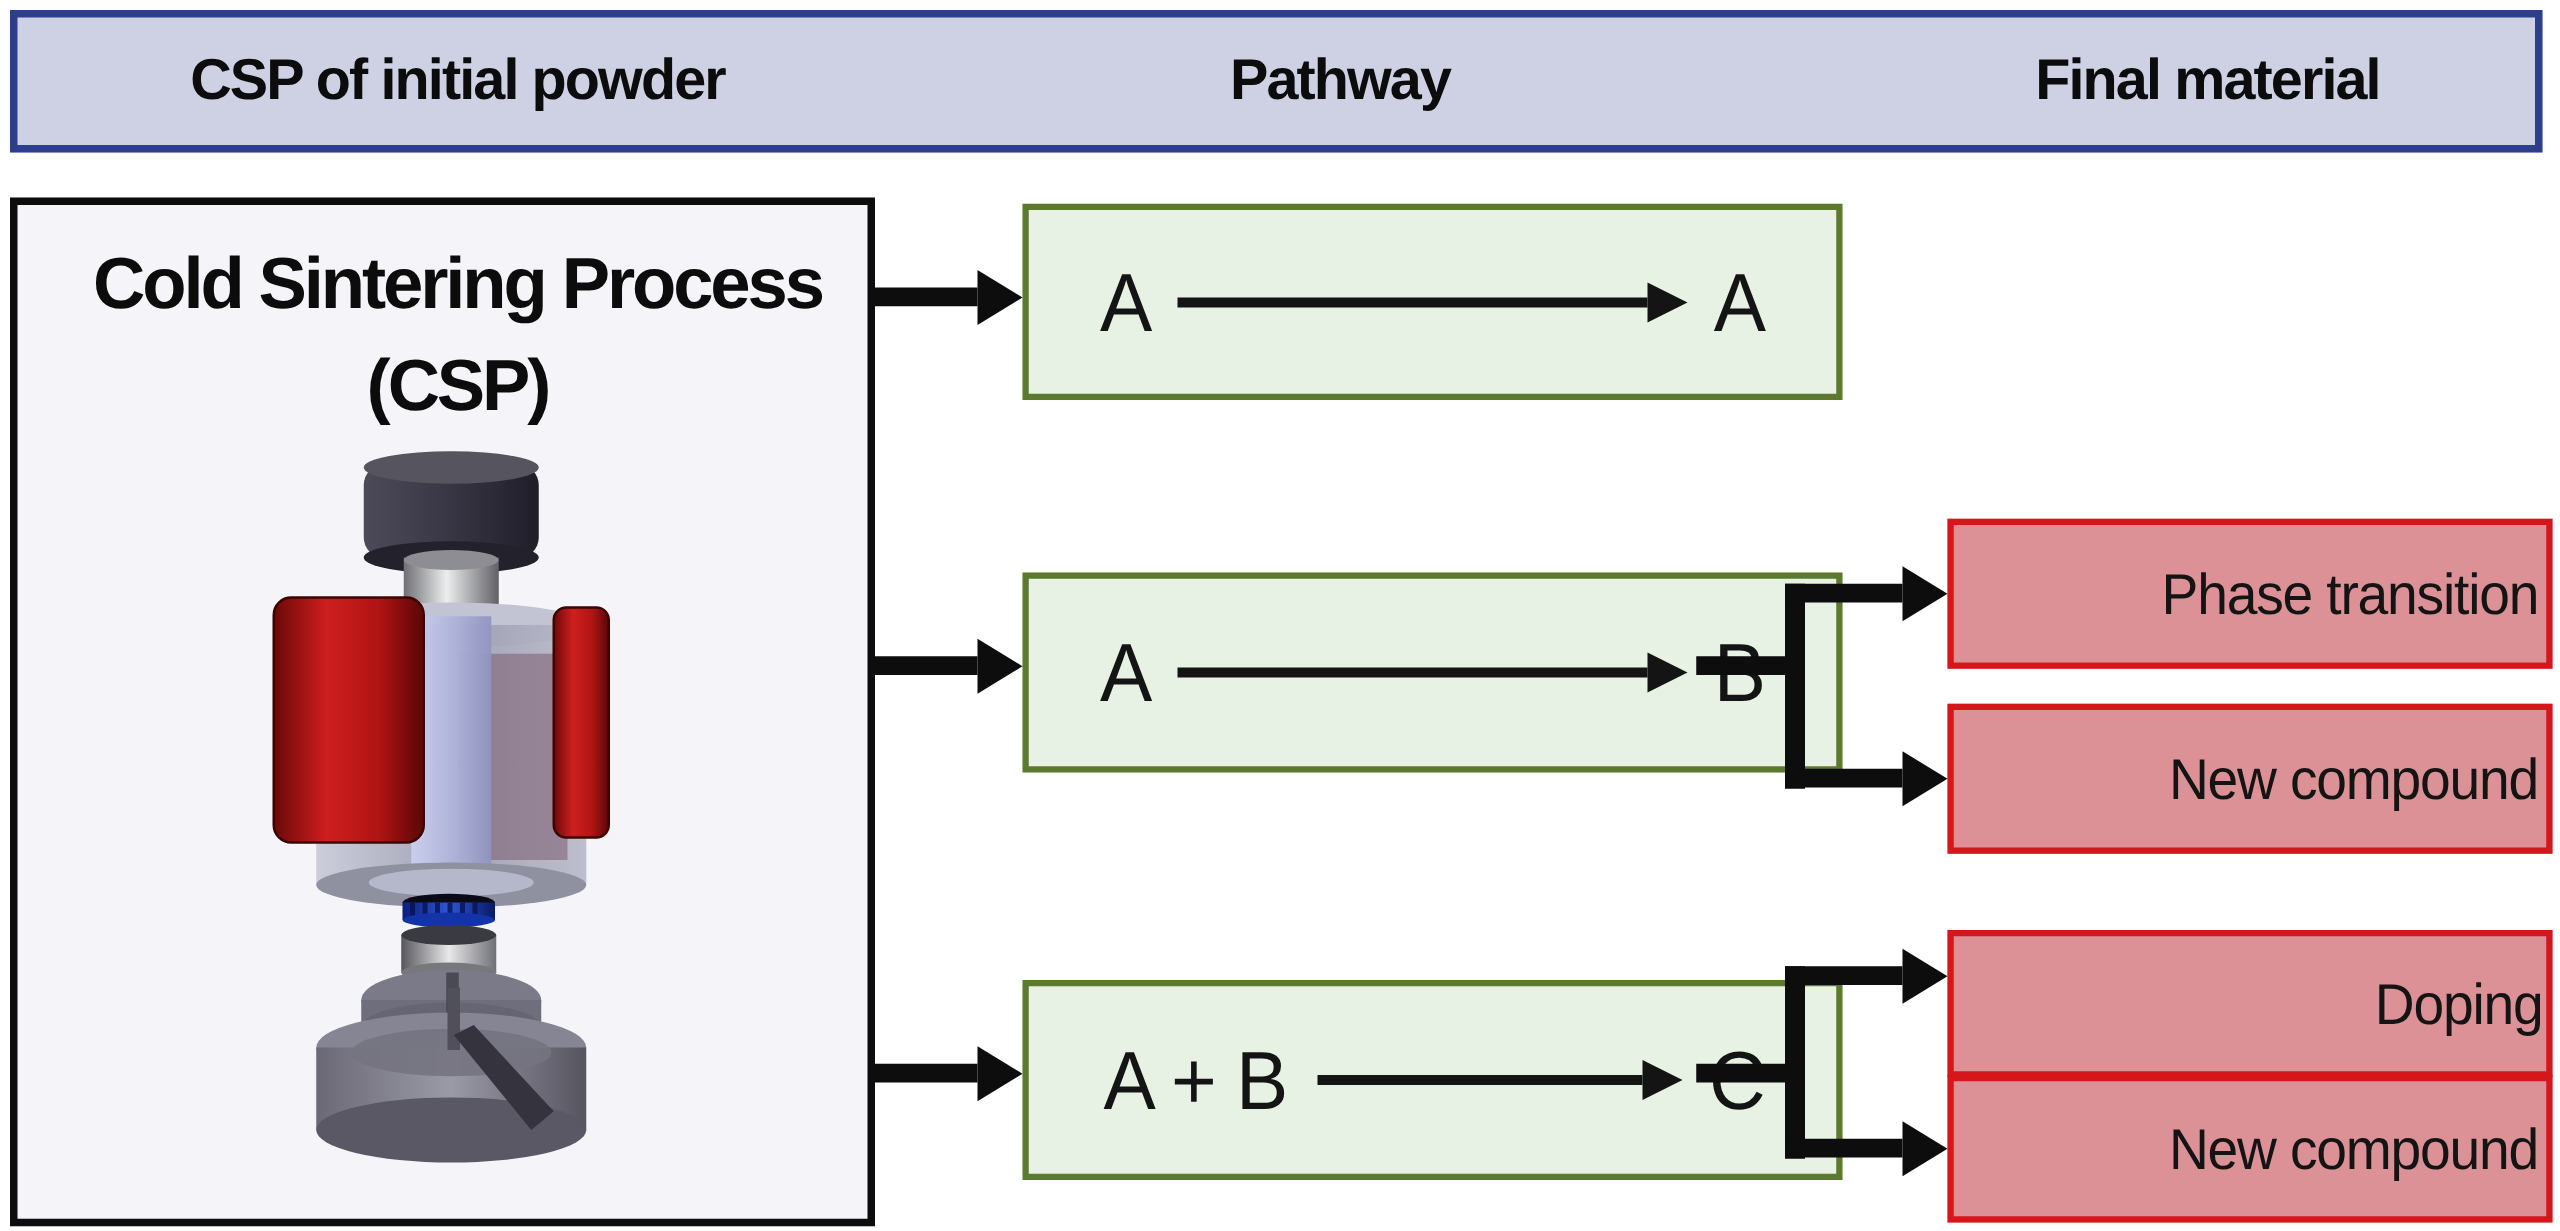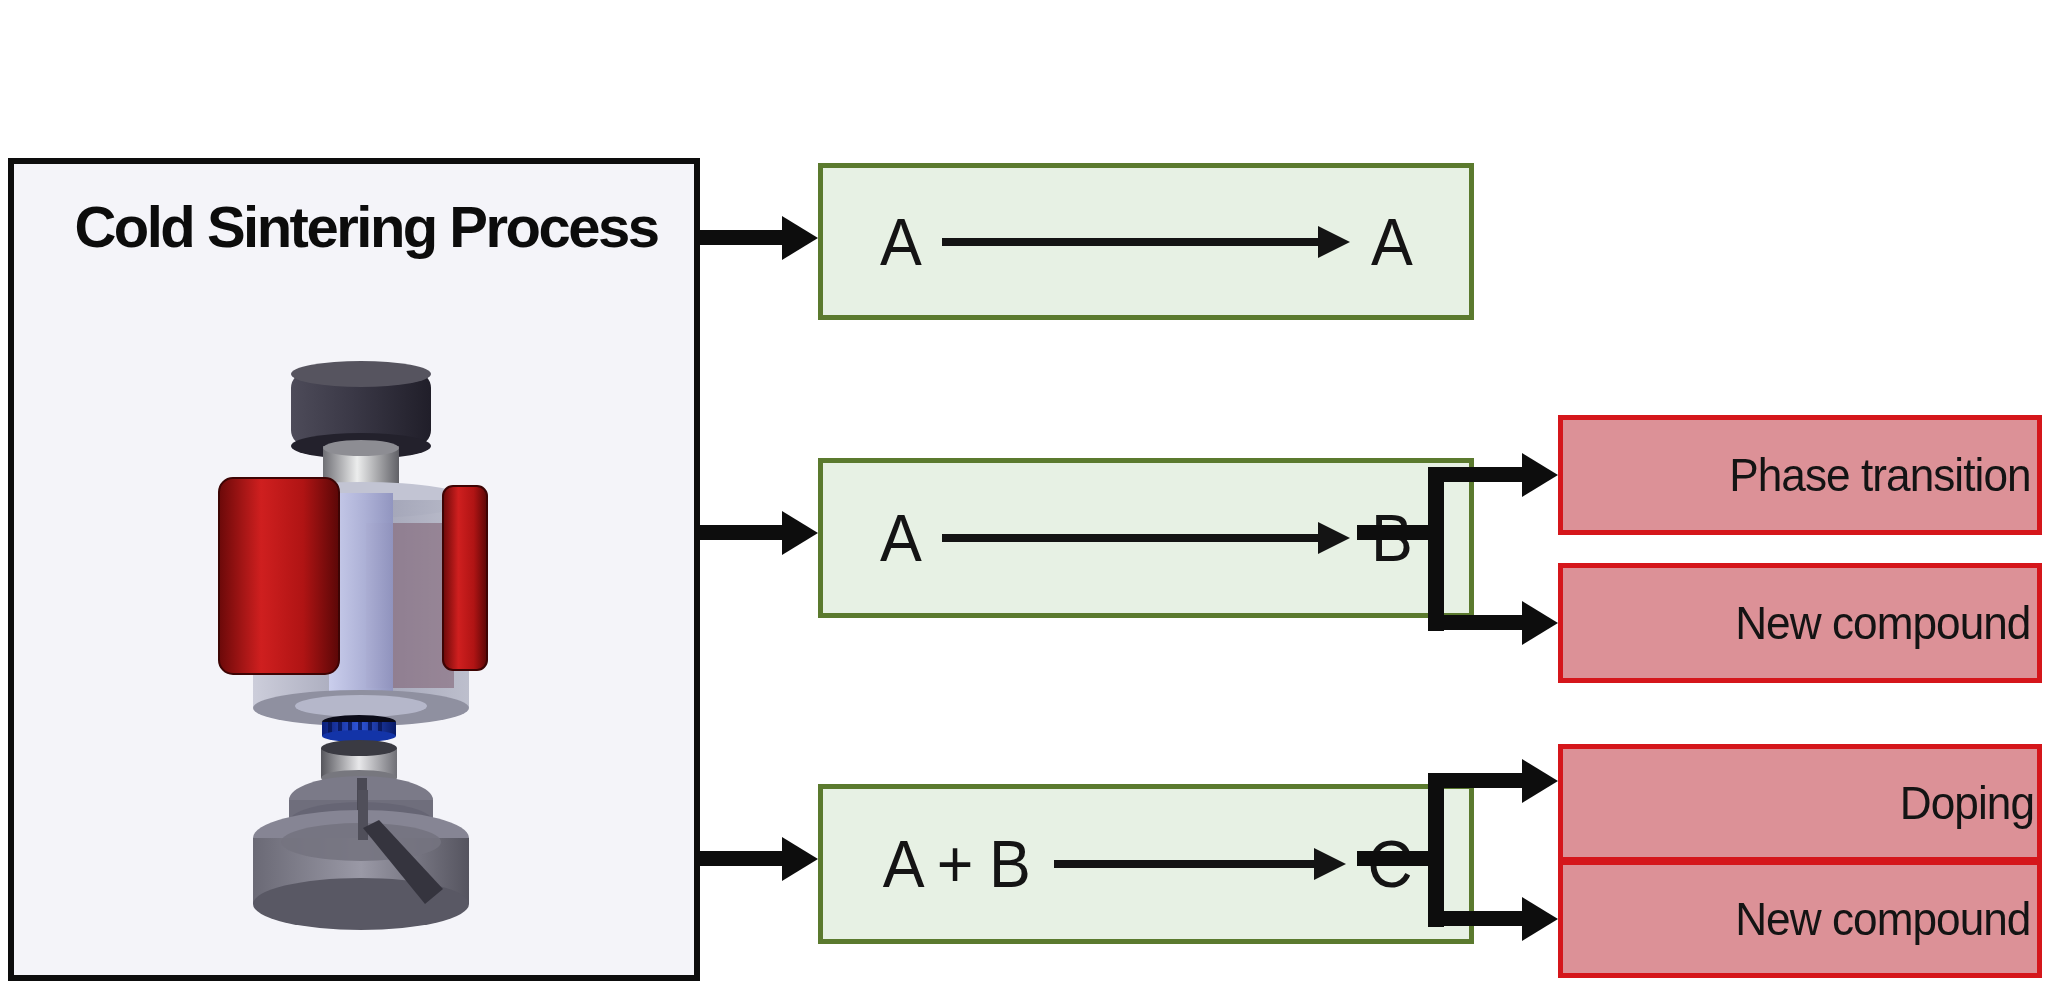--- a/index.html
+++ b/index.html
@@ -64,24 +64,30 @@
   .s-p3out{left:1357px;top:851px;width:73px;}
   .v-p3{left:1428px;top:773px;height:154px;}
   .s-p3a{left:1428px;top:773px;width:94px;} .h-p3a{left:1522px;top:759px;}
   .s-p3b{left:1428px;top:911px;width:94px;} .h-p3b{left:1522px;top:897px;}
 </style>
 </head>
 <body>
 
 <div class="canvas">
 
+  <div class="header">
+    <span class="header-label hl1">CSP of initial powder</span>
+    <span class="header-label hl2">Pathway</span>
+    <span class="header-label hl3">Final material</span>
+  </div>
 
   <div class="csp-box">
     <div class="csp-title">
       <span class="tl">Cold Sintering Process</span>
+      <span class="tl">(CSP)</span>
     </div>
 
     <svg class="die-press" width="300" height="585" viewBox="0 0 300 585">
       <defs>
         <linearGradient id="gKnob" x1="0" y1="0" x2="1" y2="0">
           <stop offset="0" stop-color="#4d4b59"></stop>
             <stop offset="0.45" stop-color="#3a3846"></stop>
             <stop offset="1" stop-color="#201e29"></stop>
         </linearGradient>
         <linearGradient id="gMetal" x1="0" y1="0" x2="1" y2="0">

